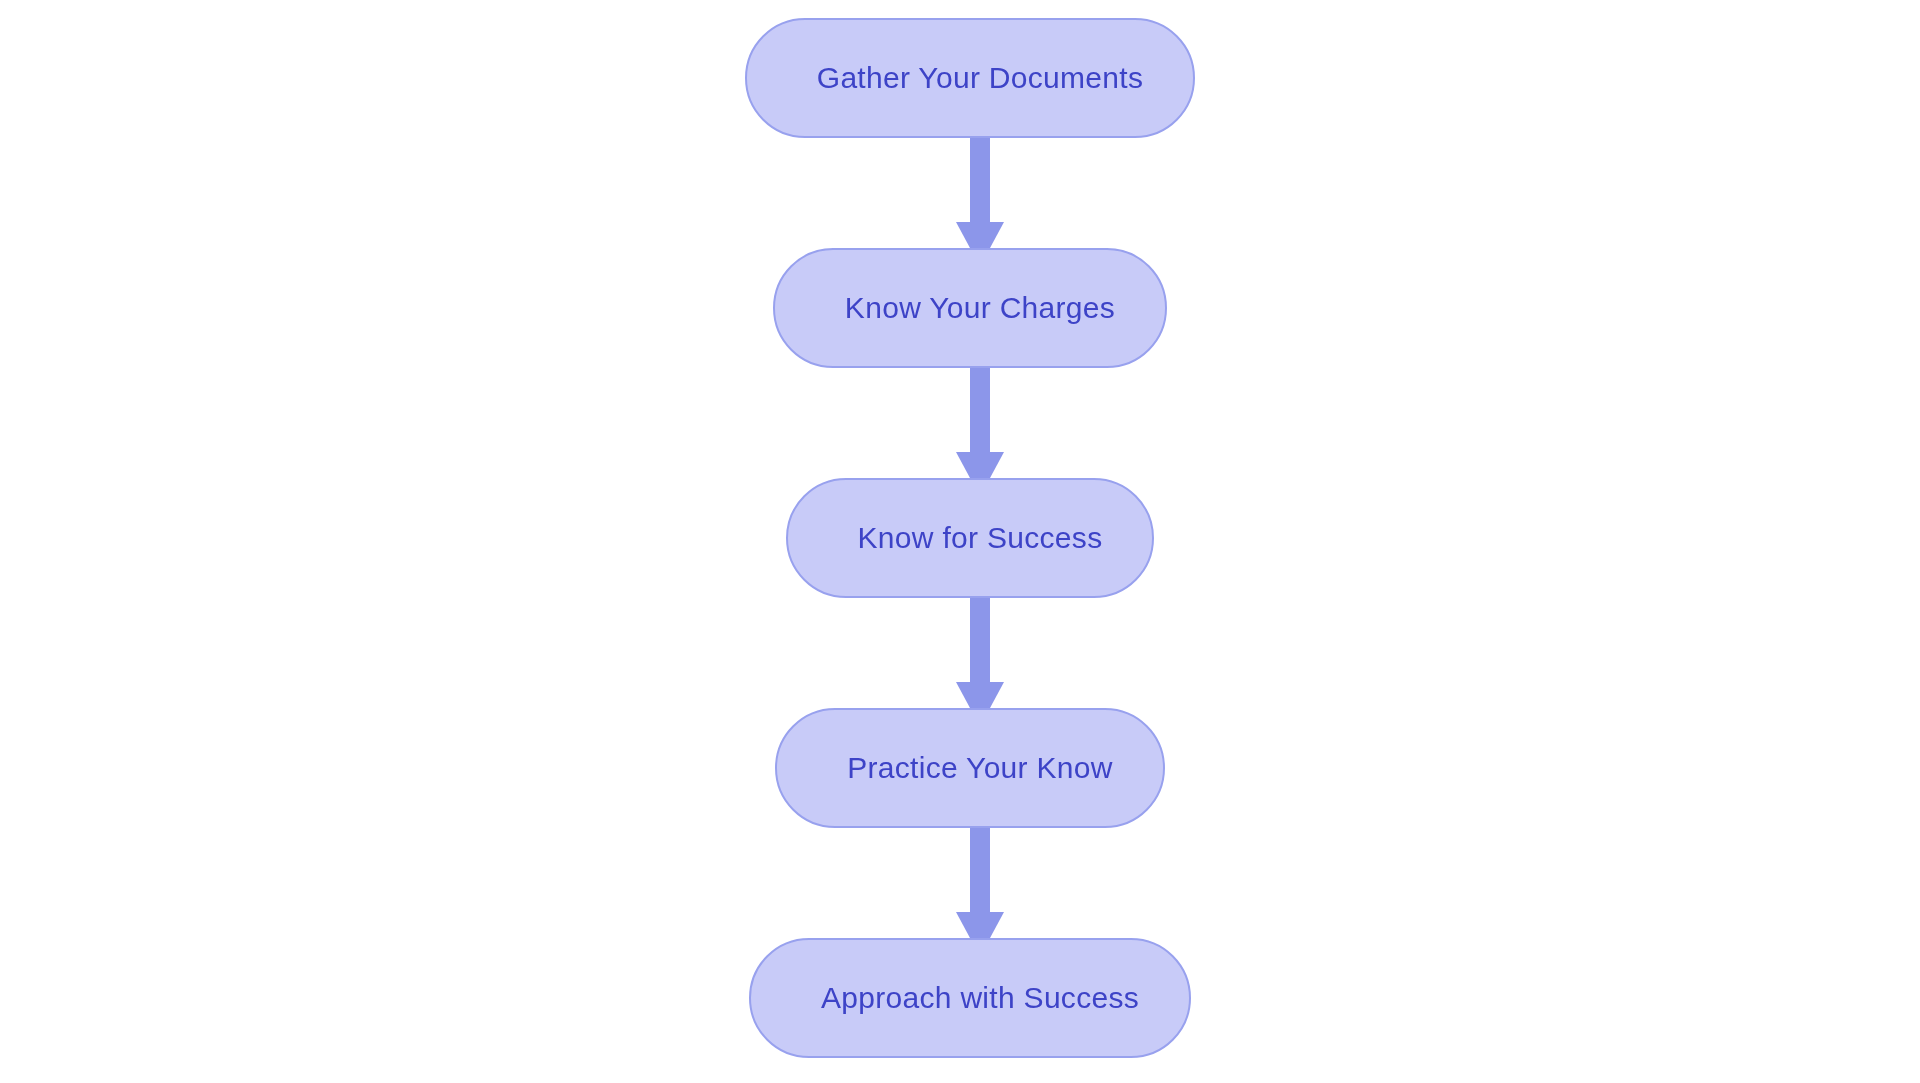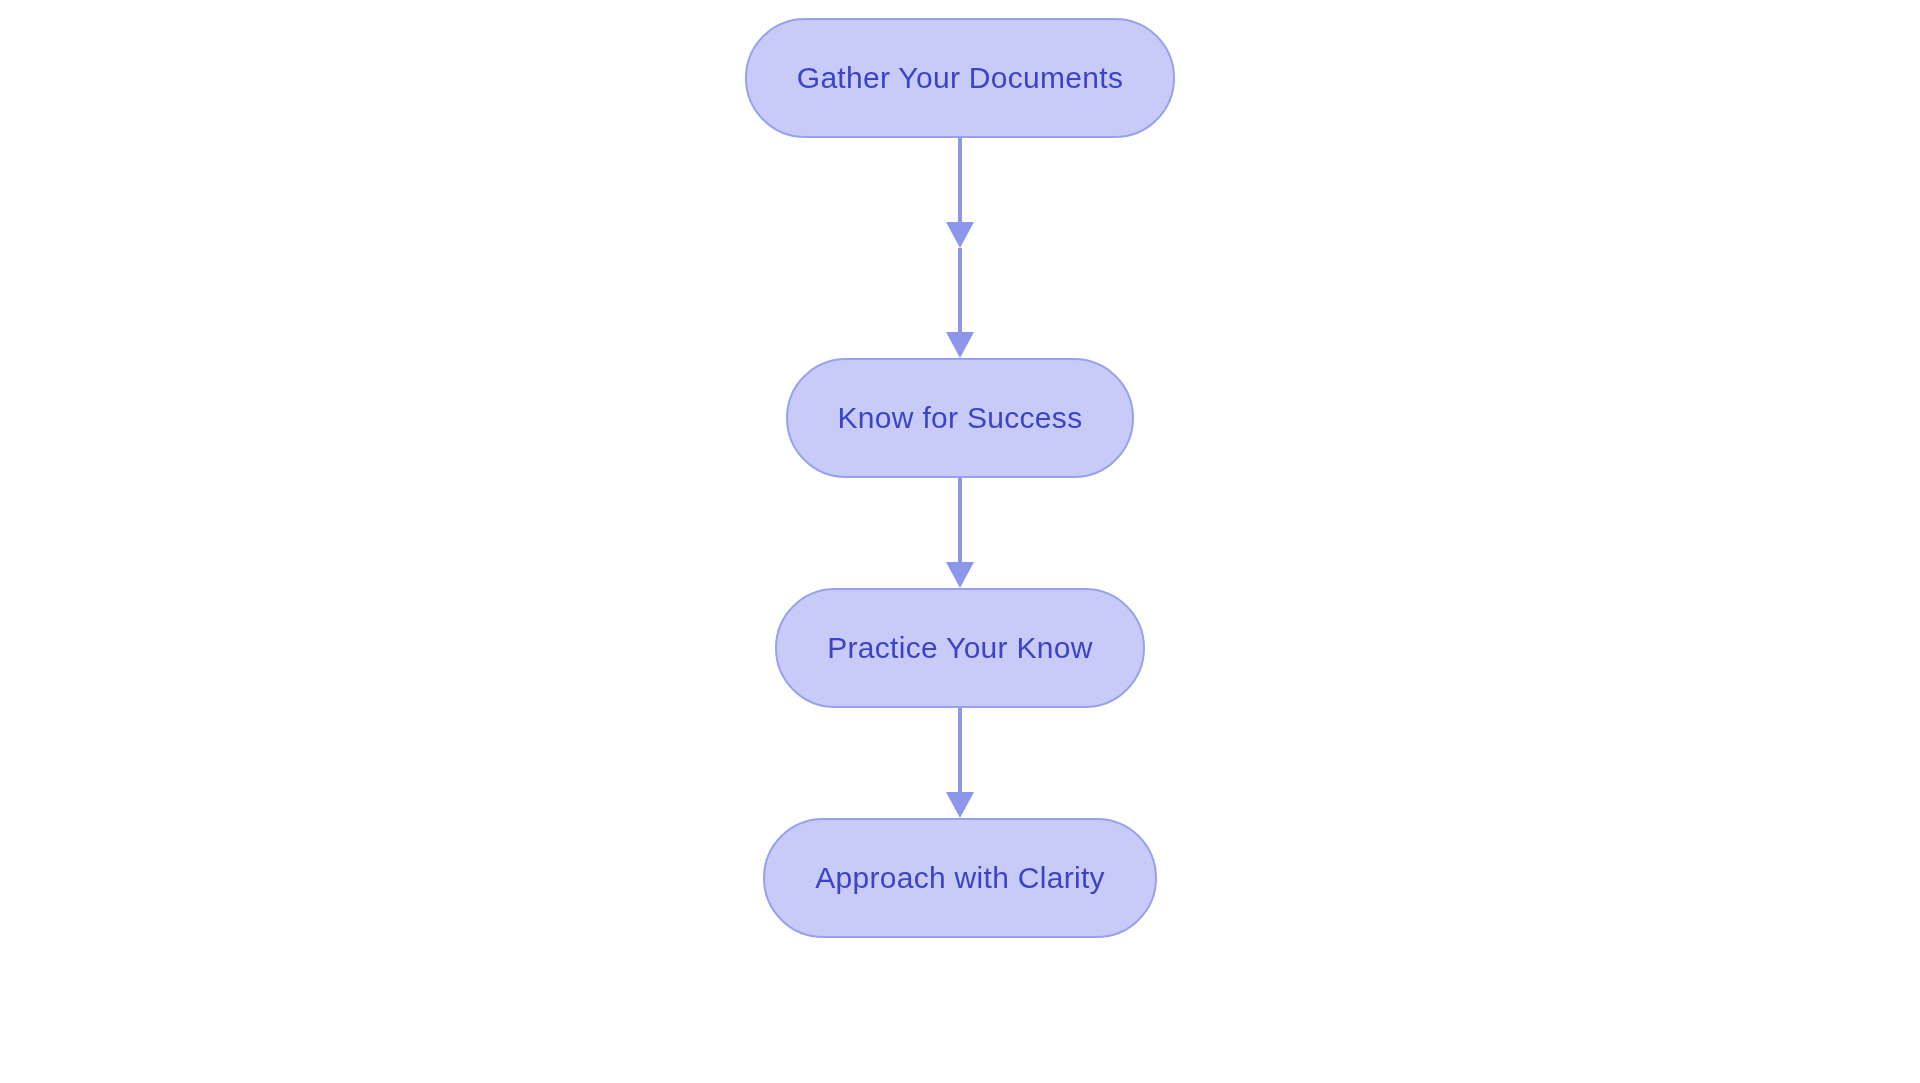--- a/index.html
+++ b/index.html
@@ -2,21 +2,21 @@
 <html style="--bg: #ffffff; --node-fill: #c8cbf8; --node-border: #98a1ee; --node-text: #3d43c7; --arrow: #8c96ea;"><head>
 <meta charset="utf-8">
 <style>
   :root {
     --bg: #ffffff;
     --node-fill: #c8cbf8;
     --node-border: #98a1ee;
     --node-text: #3d43c7;
     --arrow: #8c96ea;
   }
-  * { box-sizing: border-box; }
+  * { box-sizing: border-box; padding-left: 20px; }
   html, body {
     margin: 0;
     padding: 0;
     background: var(--bg);
     font-family: "Liberation Sans", sans-serif;
   }
   .canvas {
     position: relative;
     width: 1920px;
     height: 1083px;
@@ -69,20 +69,23 @@
 
   <div class="node">
     <span>Gather Your Documents</span>
   </div>
 
   <div class="arrow">
     <div class="line"></div>
     <div class="head"></div>
   </div>
 
+  <div class="node">
+    <span>Know Your Charges</span>
+  </div>
 
   <div class="arrow">
     <div class="line"></div>
     <div class="head"></div>
   </div>
 
   <div class="node">
     <span>Know for Success</span>
   </div>
 
@@ -94,16 +97,16 @@
   <div class="node">
     <span>Practice Your Know</span>
   </div>
 
   <div class="arrow">
     <div class="line"></div>
     <div class="head"></div>
   </div>
 
   <div class="node">
-    <span>Approach with Clarity</span>
+    <span>Approach with Success</span>
   </div>
 
 </div>
 
 </body></html>

